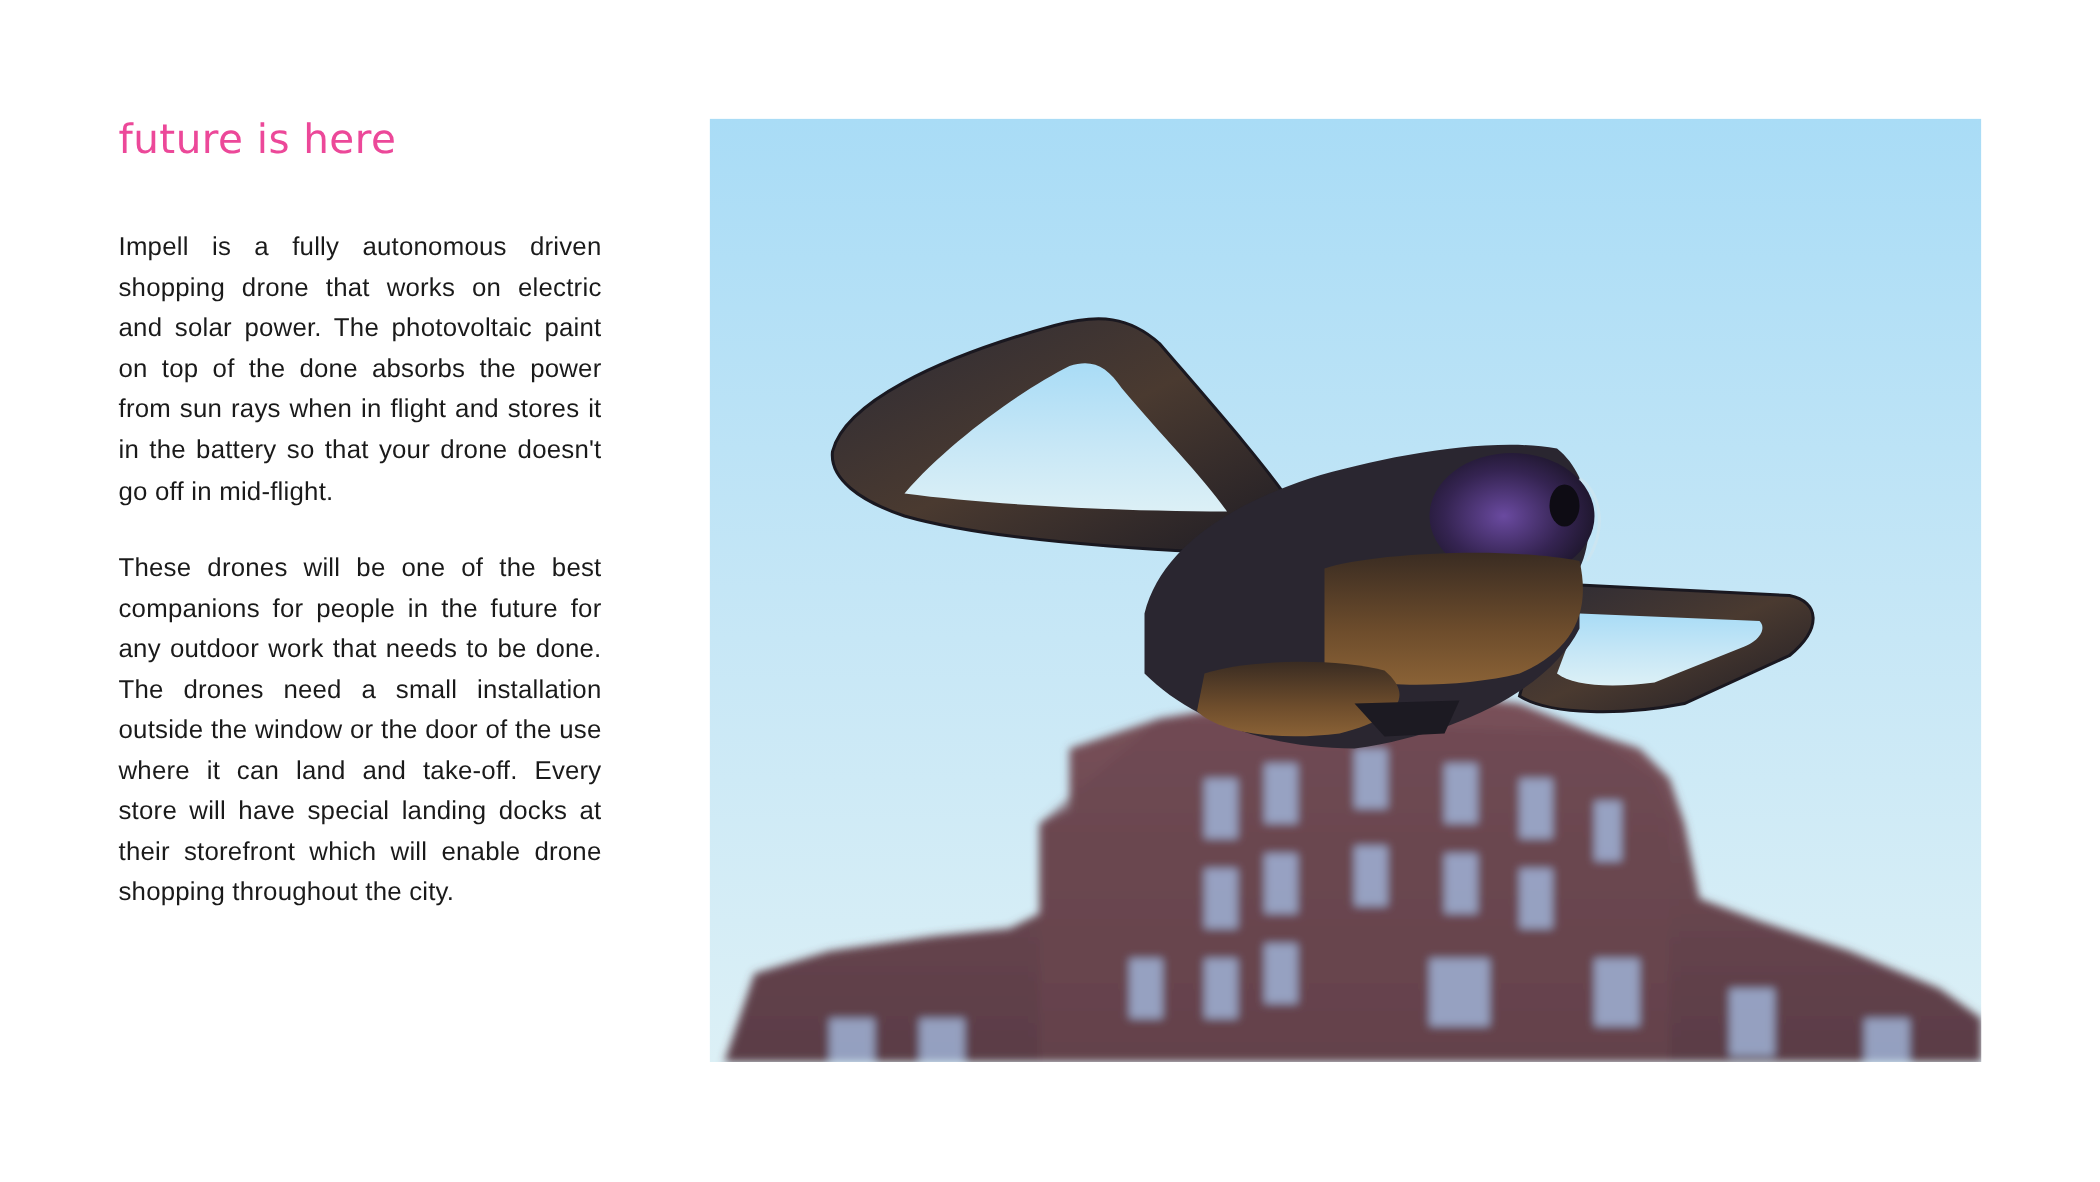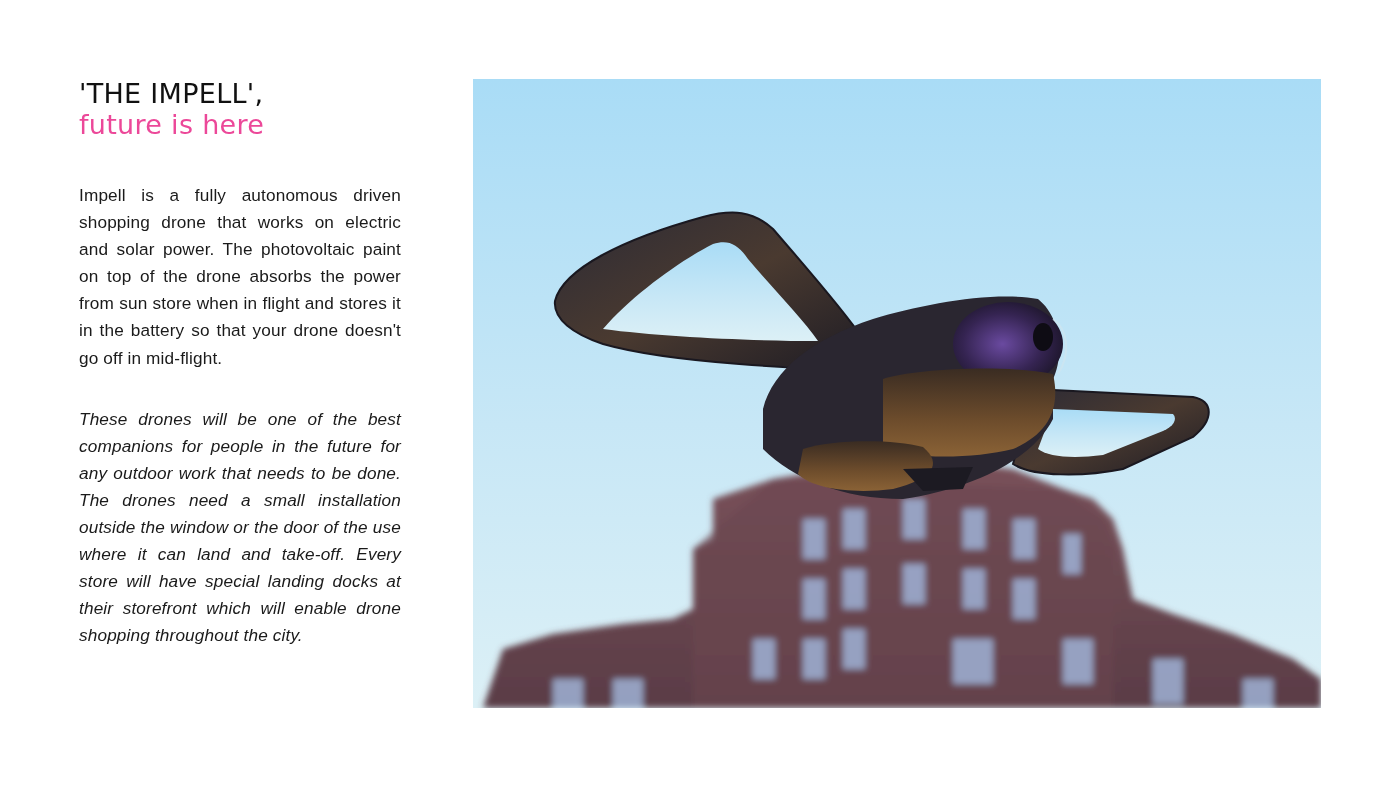--- a/index.html
+++ b/index.html
@@ -6,31 +6,30 @@
   body { width: 1400px; height: 788px; position: relative; overflow: hidden;
          font-family: "DejaVu Sans", sans-serif; }
   .text-col { position: absolute; left: 79px; top: 78px; width: 322px; }
   .title-1 { font-size: 27px; line-height: 31px; color: #111111; letter-spacing: 0.3px;
              font-family: "DejaVu Sans", sans-serif; margin: 0; font-weight: normal; }
   .title-2 { font-size: 27px; line-height: 31px; color: #ec4899; letter-spacing: 0.3px;
              font-family: "DejaVu Sans", sans-serif; margin: 0; font-weight: normal; }
   .para { font-size: 17.2px; line-height: 27.1px; color: #1a1a1a; text-align: justify;
           margin: 0; font-family: "Liberation Sans", sans-serif; letter-spacing: 0.15px; }
   .para-1 { margin-top: 42px; }
-  .para-2 { margin-top: 34px; font-style: italic; }
+  .para-2 { margin-top: 24px; }
   .hero { position: absolute; left: 473px; top: 79px; width: 848px; height: 629px; overflow: hidden; }
   .hero svg { display: block; }
 </style>
 </head>
 <body>
 
 <div class="text-col">
-  <h1 class="title-1">'THE IMPELL',</h1>
   <h2 class="title-2">future is here</h2>
-  <p class="para para-1">Impell is a fully autonomous driven shopping drone that works on electric and solar power. The photovoltaic paint on top of the drone absorbs the power from sun store when in flight and stores it in the battery so that your drone doesn't go off in mid-flight.</p>
+  <p class="para para-1">Impell is a fully autonomous driven shopping drone that works on electric and solar power. The photovoltaic paint on top of the done absorbs the power from sun rays when in flight and stores it in the battery so that your drone doesn't go off in mid-flight.</p>
   <p class="para para-2">These drones will be one of the best companions for people in the future for any outdoor work that needs to be done. The drones need a small installation outside the window or the door of the use where it can land and take-off. Every store will have special landing docks at their storefront which will enable drone shopping throughout the city.</p>
 </div>
 
 <div class="hero">
   <svg width="848" height="629" viewBox="0 0 848 629" xmlns="http://www.w3.org/2000/svg">
     <defs>
       <linearGradient id="sky" x1="0" y1="0" x2="0" y2="1">
         <stop offset="0" stop-color="#a9dcf6"></stop>
         <stop offset="0.55" stop-color="#c7e7f6"></stop>
         <stop offset="1" stop-color="#dcf0f6"></stop>

